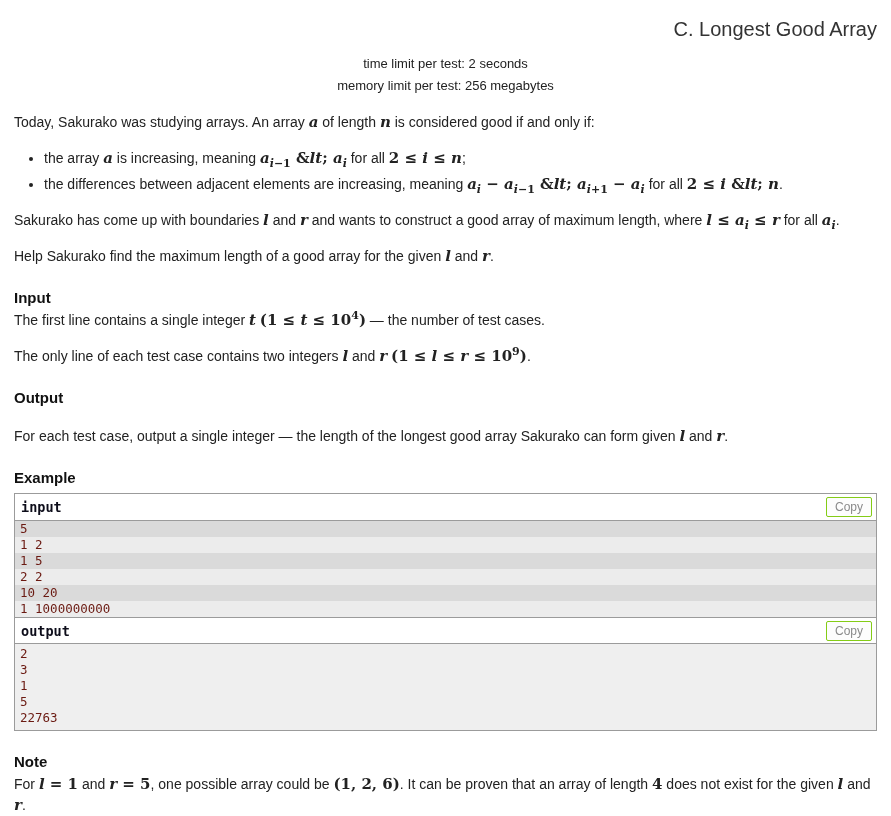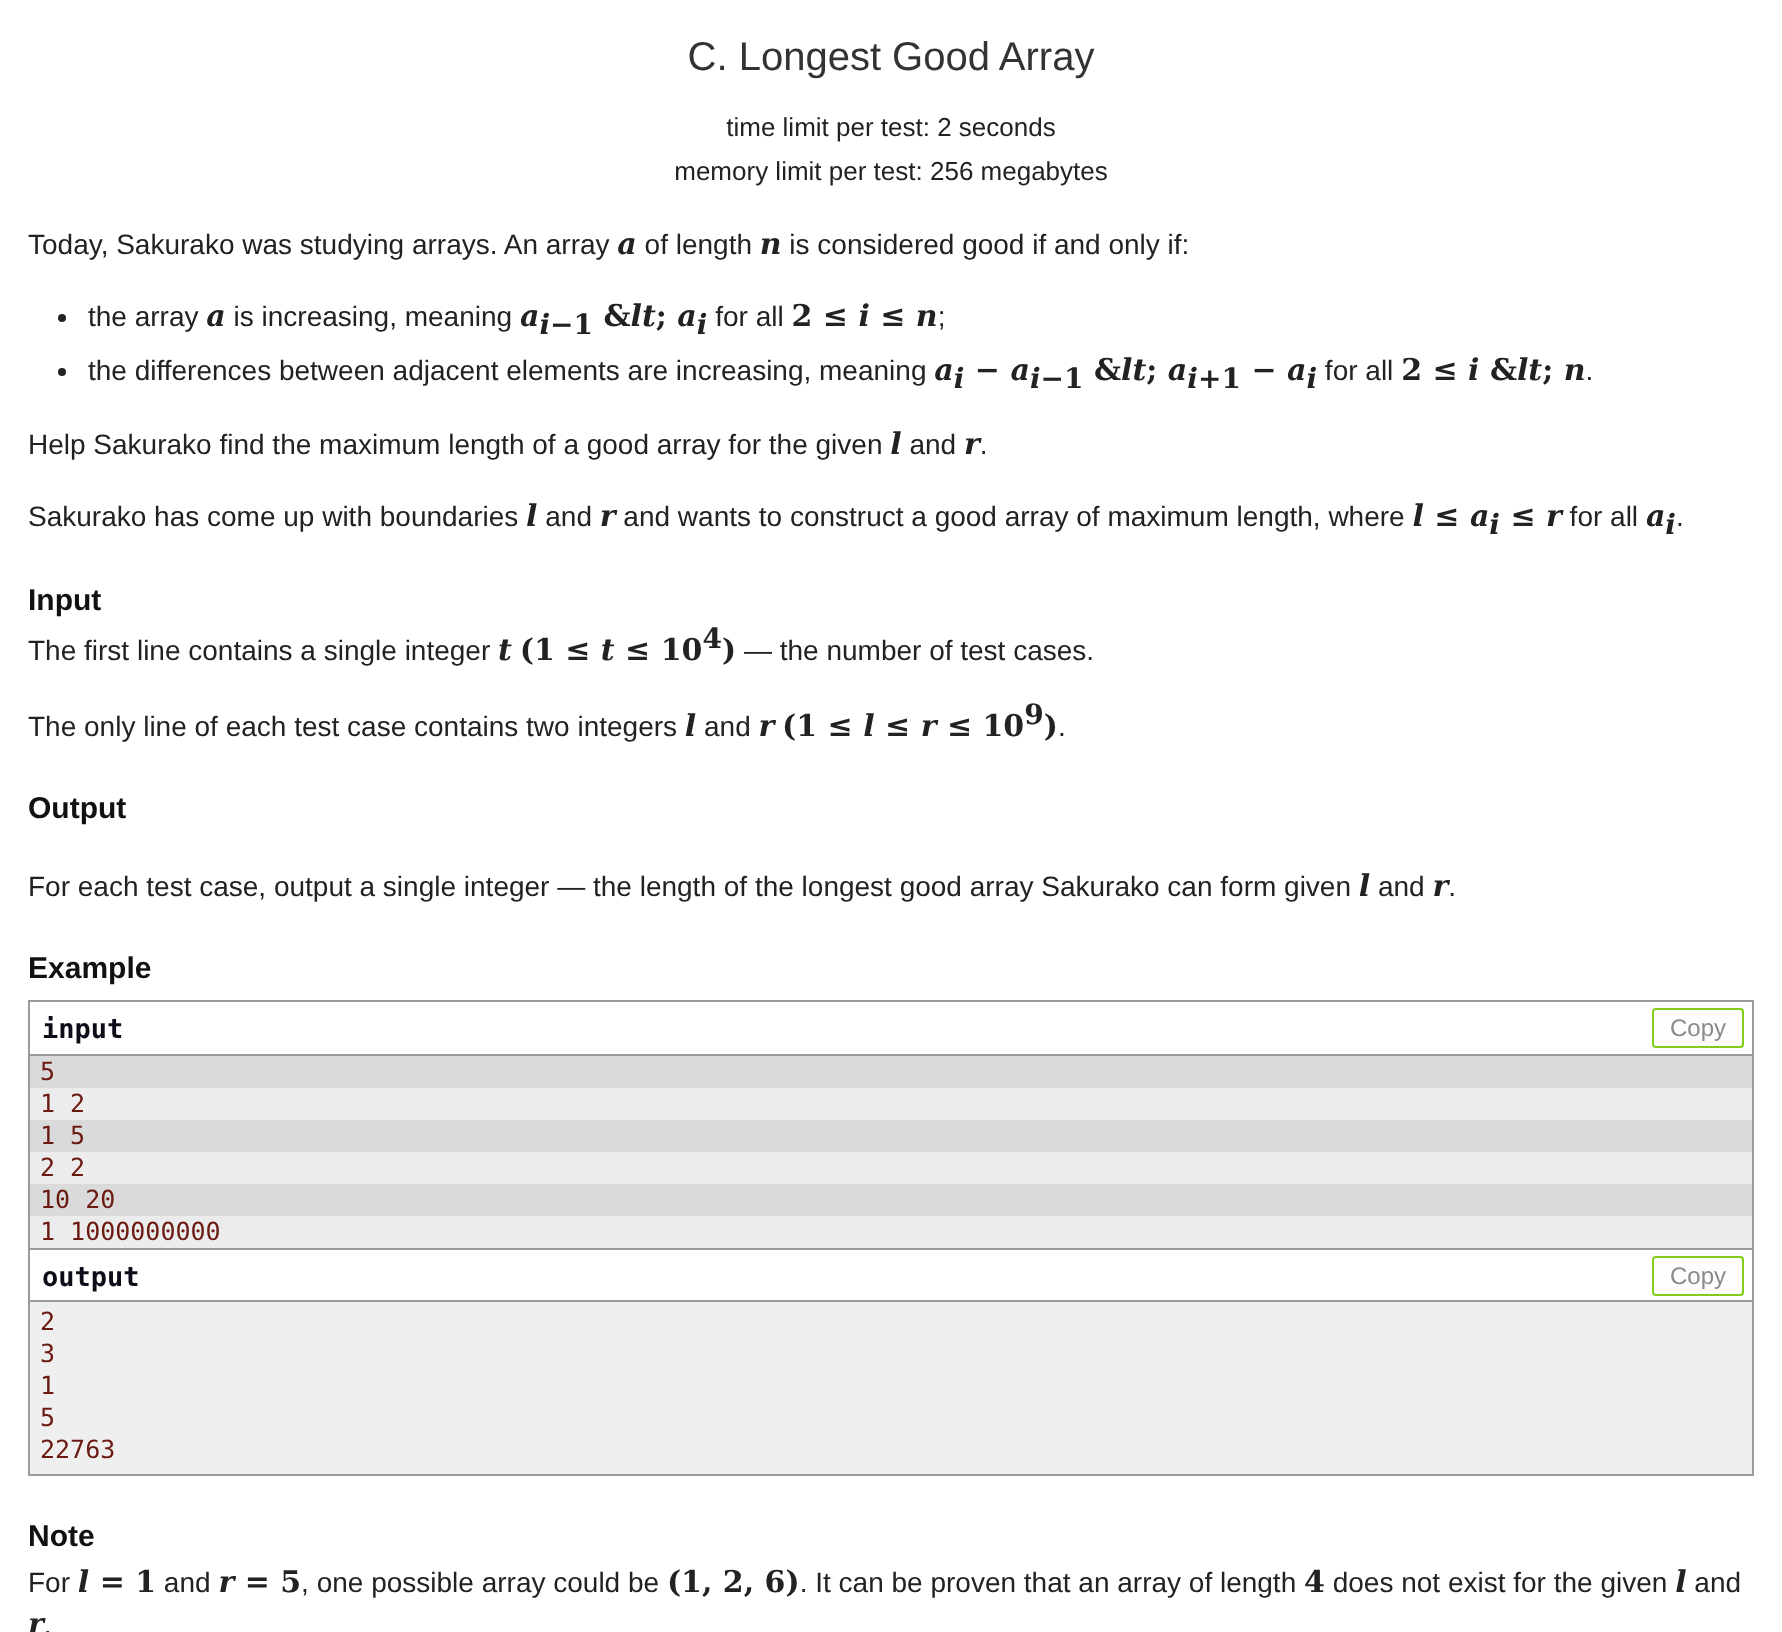--- a/index.html
+++ b/index.html
@@ -12,35 +12,35 @@
   }
   *{box-sizing:border-box;}
   html,body{margin:0;padding:0;}
   body{
     width:891px;height:816px;background:#ffffff;
     font-family:"Liberation Sans",sans-serif;
     font-size:14px;color:var(--text);
   }
   .page{padding:2px 14px 10px 14px;}
   .title{
-    text-align:center;font-size:20px;color:#333;
+    text-align:right;font-size:20px;color:#333;
     margin:16px 0 12px 0;font-weight:400;
   }
   .limit{text-align:center;font-size:13px;line-height:22px;color:#222;}
   .prose p{margin:15px 0;line-height:21px;}
   ul.conds{margin:10px 0 14px 0;padding-left:30px;}
   ul.conds li{margin:5px 0;line-height:21px;}
   .section-title{font-weight:bold;font-size:15px;color:#111;margin:22px 0 4px 0;}
   .section-title.tight{margin-bottom:7px;}
   .math{
     font-family:"DejaVu Serif","Liberation Serif",serif;
     font-weight:600;font-size:15px;line-height:1;white-space:nowrap;
   }
   .math i{font-style:italic;}
-  .math sub,.math sup{font-size:14px;font-weight:600;}
+  .math sub,.math sup{font-size:11px;font-weight:600;}
   
   .sample{border:1px solid var(--box_border);width:863px;}
   .sample-header{
     position:relative;background:#ffffff;
     border-bottom:1px solid var(--box_border);
     padding:5px 6px;height:27px;
   }
   .sample-header.out{border-top:1px solid var(--box_border);}
   .sample-label{
     font-family:"DejaVu Sans Mono","Liberation Mono",monospace;
@@ -73,22 +73,22 @@
 
   <div class="prose">
 
     <p>Today, Sakurako was studying arrays. An array <span class="math"><i>a</i></span> of length <span class="math"><i>n</i></span> is considered good if and only if:</p>
 
     <ul class="conds">
       <li>the array <span class="math"><i>a</i></span> is increasing, meaning <span class="math"><i>a</i><sub><i>i</i>−1</sub></span><span class="math"> &amp;<i>lt</i>; </span><span class="math"><i>a</i><sub><i>i</i></sub></span> for all <span class="math">2 ≤ <i>i</i> ≤ <i>n</i></span>;</li>
       <li>the differences between adjacent elements are increasing, meaning <span class="math"><i>a</i><sub><i>i</i></sub></span><span class="math"> − </span><span class="math"><i>a</i><sub><i>i</i>−1</sub></span><span class="math"> &amp;<i>lt</i>; </span><span class="math"><i>a</i><sub><i>i</i>+1</sub></span><span class="math"> − </span><span class="math"><i>a</i><sub><i>i</i></sub></span> for all <span class="math">2 ≤ <i>i</i> &amp;<i>lt</i>; <i>n</i></span>.</li>
     </ul>
 
+    <p>Sakurako has come up with boundaries <span class="math"><i>l</i></span> and <span class="math"><i>r</i></span> and wants to construct a good array of maximum length, where <span class="math"><i>l</i> ≤ </span><span class="math"><i>a</i><sub><i>i</i></sub></span><span class="math"> ≤ <i>r</i></span> for all <span class="math"><i>a</i><sub><i>i</i></sub></span>.</p>
     <p>Help Sakurako find the maximum length of a good array for the given <span class="math"><i>l</i></span> and <span class="math"><i>r</i></span>.</p>
-    <p>Sakurako has come up with boundaries <span class="math"><i>l</i></span> and <span class="math"><i>r</i></span> and wants to construct a good array of maximum length, where <span class="math"><i>l</i> ≤ </span><span class="math"><i>a</i><sub><i>i</i></sub></span><span class="math"> ≤ <i>r</i></span> for all <span class="math"><i>a</i><sub><i>i</i></sub></span>.</p>
 
     <div class="section-title">Input</div>
     <p style="margin-top:4px">The first line contains a single integer <span class="math"><i>t</i></span> <span class="math">(1 ≤ <i>t</i> ≤ 10<sup>4</sup></span><span class="math">)</span> — the number of test cases.</p>
     <p>The only line of each test case contains two integers <span class="math"><i>l</i></span> and <span class="math"><i>r</i></span> <span class="math">(1 ≤ <i>l</i> ≤ <i>r</i> ≤ 10<sup>9</sup></span><span class="math">)</span>.</p>
 
     <div class="section-title">Output</div>
     <p style="margin-top:20px">For each test case, output a single integer  — the length of the longest good array Sakurako can form given <span class="math"><i>l</i></span> and <span class="math"><i>r</i></span>.</p>
 
     <div class="section-title tight">Example</div>
 

